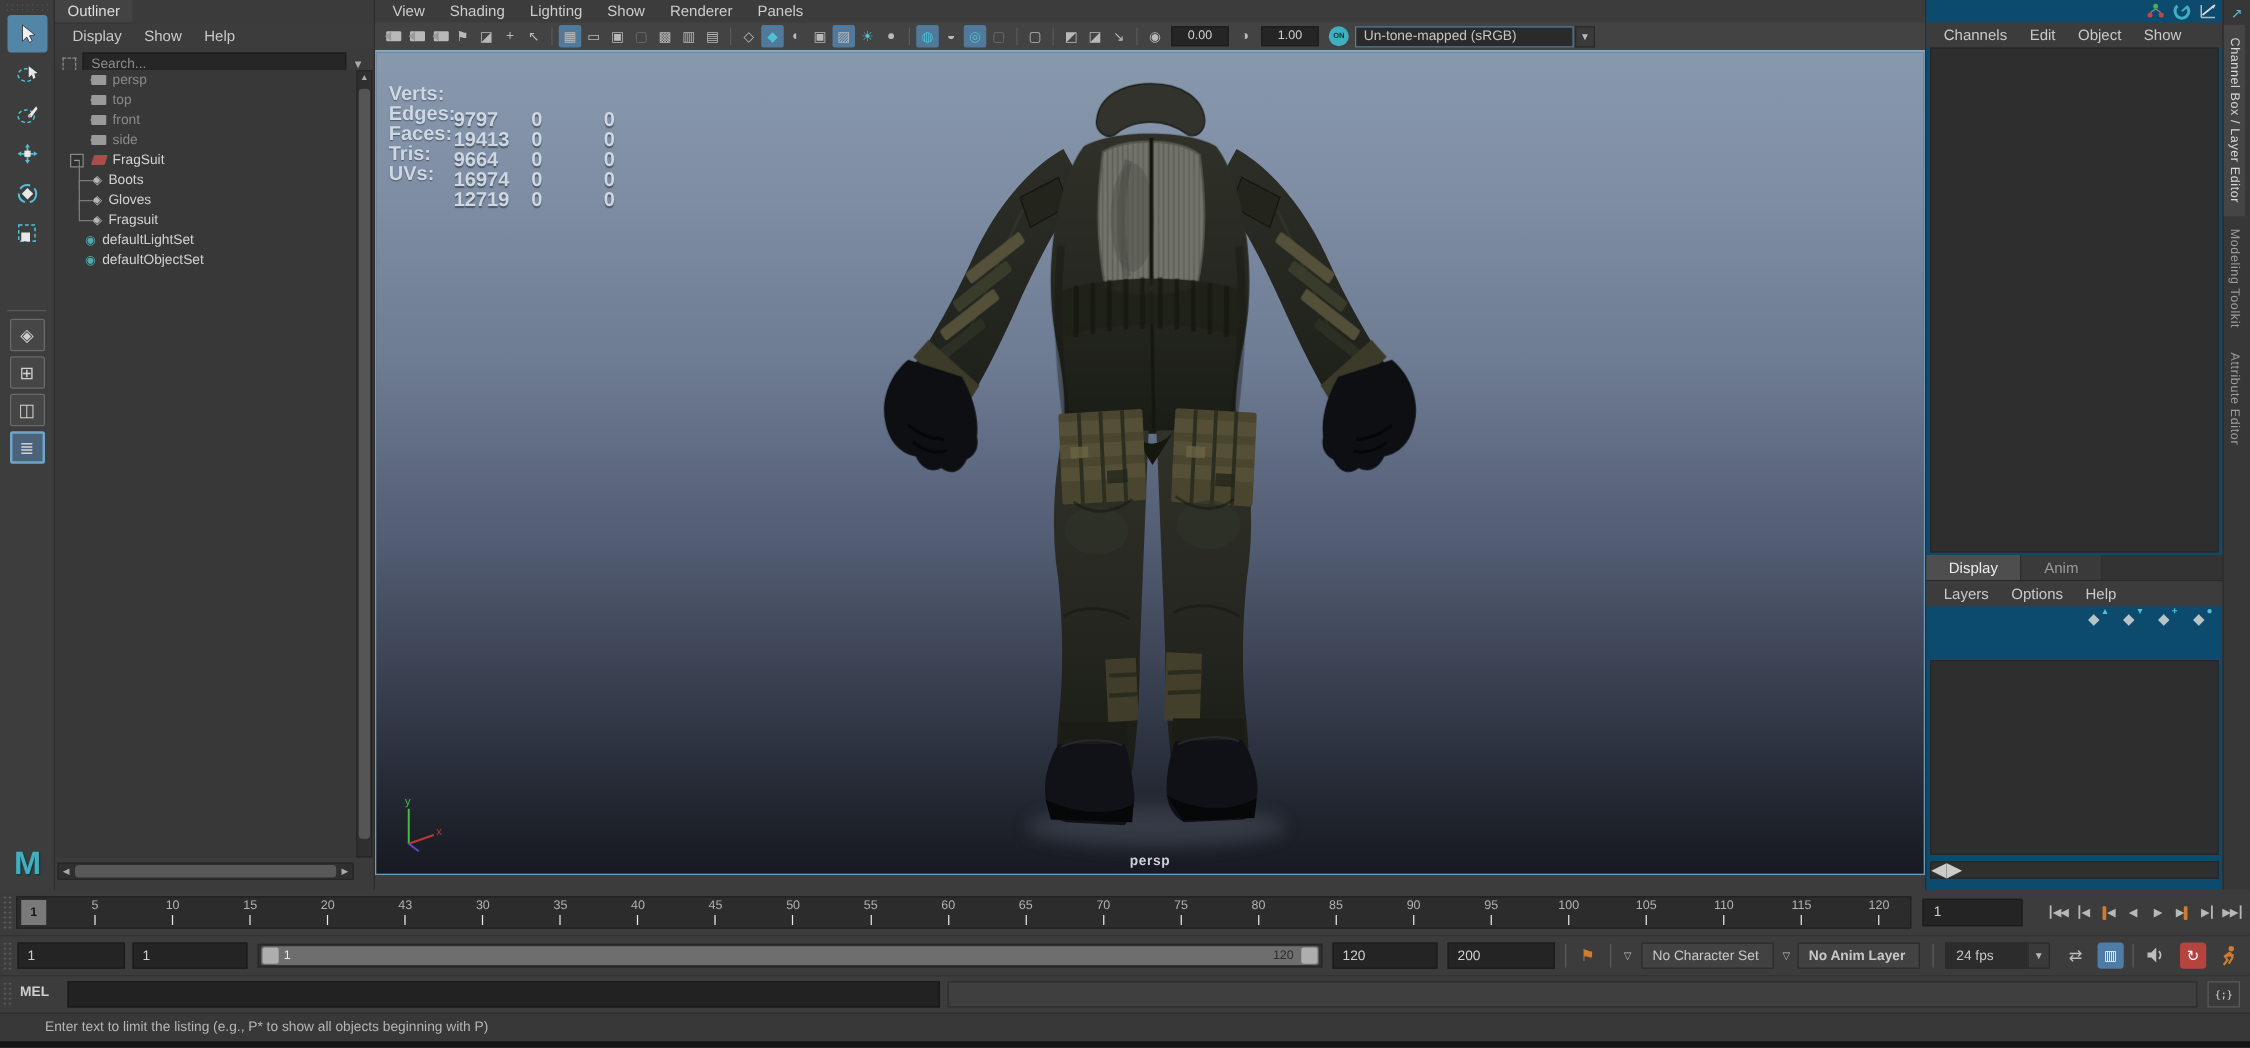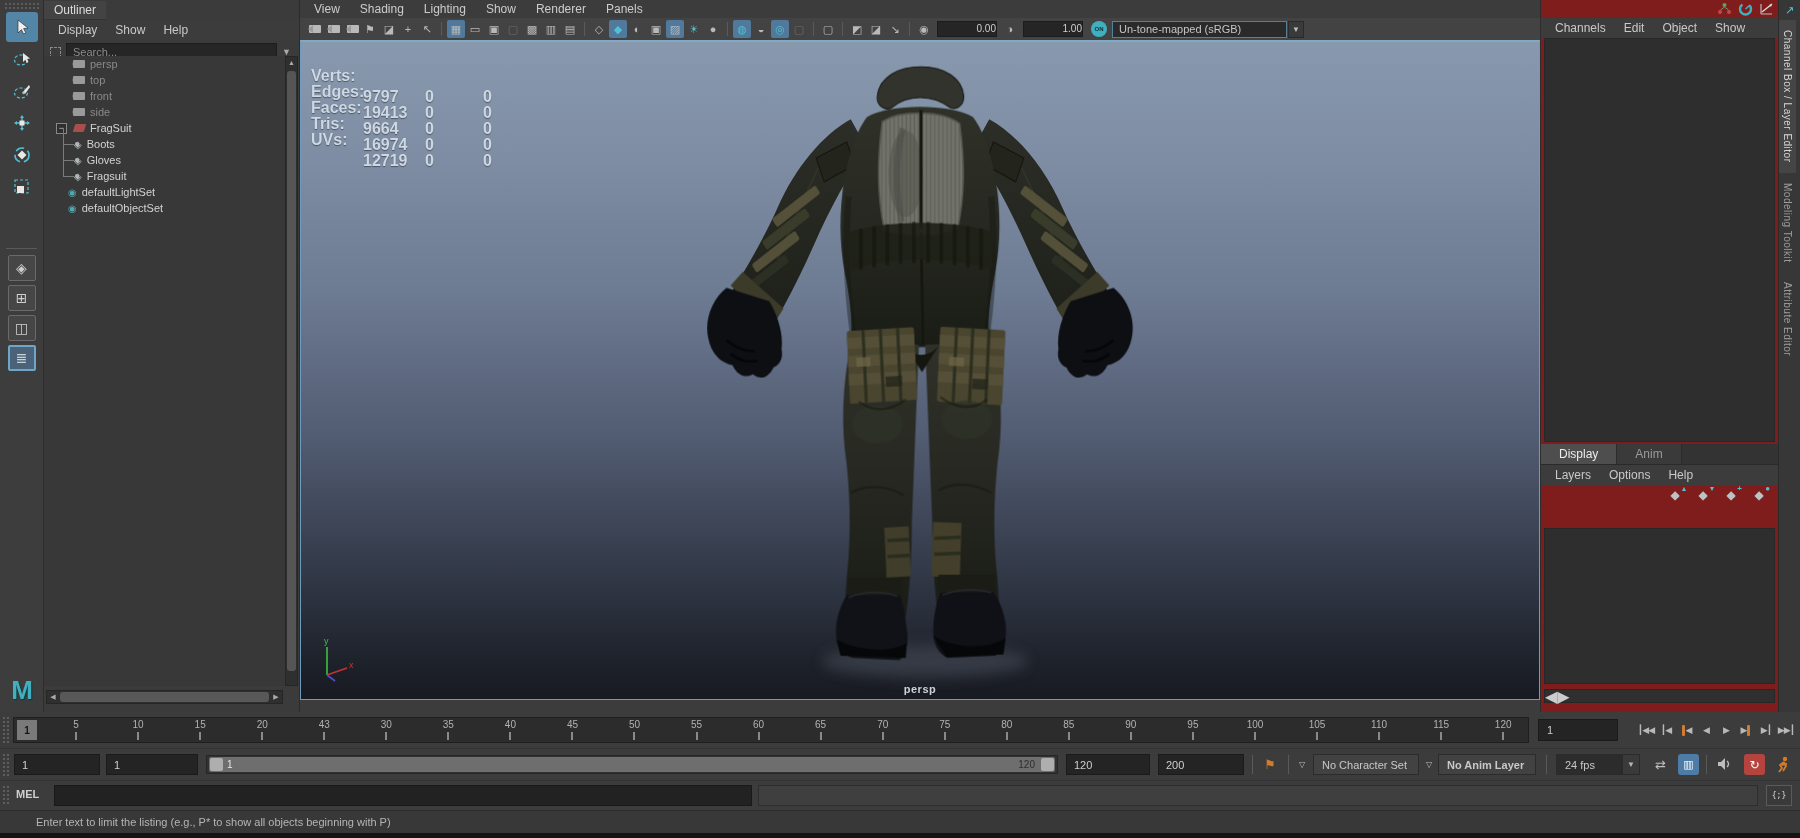--- a/index.html
+++ b/index.html
@@ -50,34 +50,34 @@
 
   
   #viewport{left:300px;top:0;width:1240px;height:700px;background:#3c3c3c;}
   #vp-menus{display:flex;gap:4px;padding:0 6px;font-size:12px;height:18px;align-items:center;background:#3c3c3c;}
   #vp-toolbar{display:flex;align-items:center;height:22px;background:#434343;padding:0 4px;gap:1px;}
   .vt-icon{width:18px;height:18px;display:flex;align-items:center;justify-content:center;font-size:11px;color:#b9b9b9;border-radius:2px;cursor:pointer;flex:none;}
   .vt-icon.on{background:#50799b;}
   .vt-icon.teal{color:#52c0d4;}
   .vt-icon.dim{color:#6e6e6e;}
   .vt-sep{width:1px;height:14px;background:#5a5a5a;margin:0 4px;flex:none;}
-  .vt-field{width:60px;height:16px;background:#252525;border:1px solid #1c1c1c;color:#cfcfcf;font-size:10px;text-align:right;line-height:14px;margin:0 3px;}
+  .vt-field{width:46px;height:16px;background:#252525;border:1px solid #1c1c1c;color:#cfcfcf;font-size:10px;text-align:center;line-height:14px;margin:0 3px;}
   #on-toggle{width:16px;height:16px;border-radius:50%;background:#3fb0c0;color:#0c3338;font-size:6px;font-weight:bold;display:flex;align-items:center;justify-content:center;margin:0 4px;cursor:pointer;}
   #tonemap{width:175px;height:17px;background:#2a2a2a;border:1px solid #55809c;color:#c5c5c5;font-size:11px;line-height:15px;padding:0 6px;cursor:pointer;}
   #tonemap-caret{width:16px;height:17px;background:#3a3a3a;border:1px solid #2a2a2a;color:#bbb;font-size:8px;text-align:center;line-height:16px;cursor:pointer;}
   #vp-canvas{position:absolute;left:0;top:40px;right:0;bottom:0;border:1px solid #6f9cba;border-top:2px solid #7fa9c5;background:linear-gradient(180deg,#8898ad 0%,#7e8da3 18%,#6d7b93 38%,#525c72 60%,#333a49 80%,#1e222b 94%,#171a21 100%);overflow:hidden;}
   #hud{position:absolute;left:10px;top:4px;font-size:16px;font-weight:bold;color:#cdd8e4;text-shadow:0 1px 1px rgba(0,0,0,.4);}
   .hud-row{display:grid;grid-template-columns:52px 62px 58px 58px;height:16px;align-items:center;}
   .hud-row span:nth-child(n+2){text-align:left;margin-top:42px;}
   #persp-label{position:absolute;bottom:4px;left:0;right:0;text-align:center;font-size:11px;font-weight:bold;color:#ccd1d8;letter-spacing:.5px;}
   #axis-gizmo{position:absolute;left:14px;bottom:14px;}
   #suit-wrap{position:absolute;left:395px;top:18px;width:448px;height:632px;}
 
   
-  #right-panel{left:1540px;top:0;width:238px;height:712px;background:#7f1d1d;border-left:1px solid #2d2d2d;}
+  #right-panel{left:1540px;top:0;width:238px;height:712px;background:#0c4a6e;border-left:1px solid #2d2d2d;}
   #rp-header-icons{position:absolute;top:1px;right:4px;display:flex;gap:6px;height:16px;align-items:center;}
   #rp-menus{position:absolute;top:18px;left:0;right:0;}
   #channel-area{position:absolute;top:38px;left:3px;right:3px;height:404px;background:#2e2e2e;border:1px solid #272727;}
   #layer-editor{position:absolute;top:444px;left:0;right:0;bottom:0;}
   .tabbar{display:flex;background:#333;border-bottom:1px solid #2a2a2a;}
   .tab{padding:3px 18px;font-size:12px;color:#9a9a9a;background:#3a3a3a;cursor:pointer;border-right:1px solid #2c2c2c;}
   .tab.active{background:#4e4e4e;color:#ececec;}
   #layer-icons{display:flex;justify-content:flex-end;gap:10px;padding:3px 10px;}
   .layer-ico{position:relative;color:#b9c4c6;font-size:12px;cursor:pointer;width:18px;text-align:center;}
   .layer-ico i{position:absolute;top:-4px;right:-2px;font-style:normal;font-size:8px;color:#52c0d4;font-weight:bold;}

